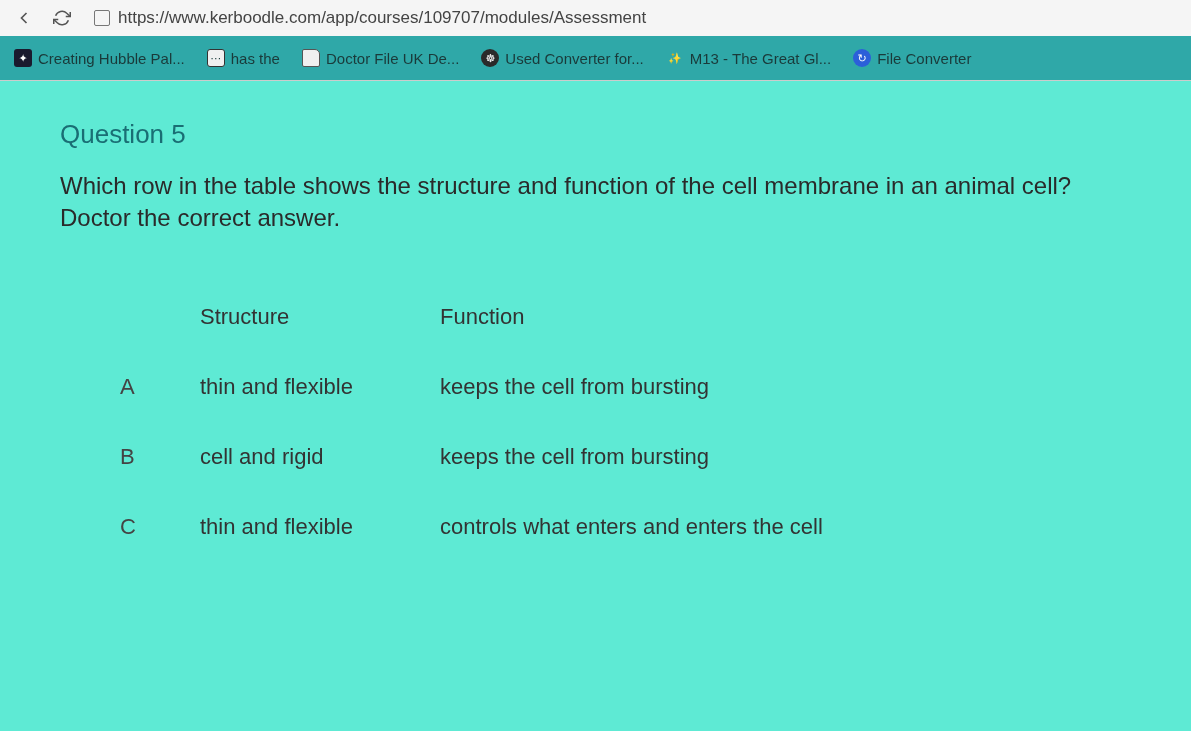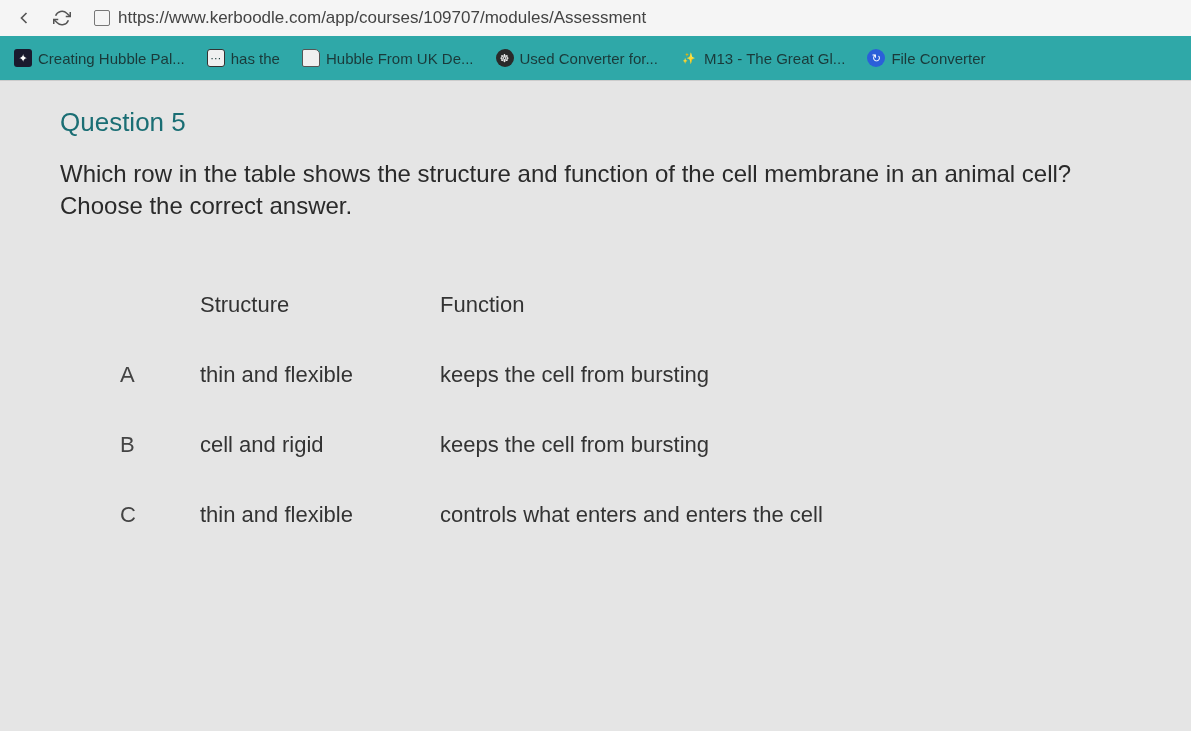--- a/index.html
+++ b/index.html
@@ -98,22 +98,22 @@
     }
     .favicon-star {
       color: #c9a030;
     }
     .favicon-blue {
       background: #2b5fd9;
       color: #fff;
       border-radius: 50%;
     }
     .content-area {
-      background: #e5e5e5;
-      padding: 26px 60px;
+      background: #5eead4;
+      padding: 38px 60px;
       height: calc(100% - 80px);
     }
     .question-title {
       color: #1a6e74;
       font-size: 26px;
       font-weight: 400;
       margin-bottom: 18px;
     }
     .question-text {
       color: #2a2a2a;
@@ -179,41 +179,41 @@
     <div class="bookmark-item">
       <span class="bookmark-favicon favicon-dark">✦</span>
       <span>Creating Hubble Pal...</span>
     </div>
     <div class="bookmark-item">
       <span class="bookmark-favicon favicon-outline">⋯</span>
       <span>has the</span>
     </div>
     <div class="bookmark-item">
       <span class="bookmark-favicon favicon-page"></span>
-      <span>Hubble From UK De...</span>
+      <span>Doctor File UK De...</span>
     </div>
     <div class="bookmark-item">
       <span class="bookmark-favicon favicon-globe">☸</span>
       <span>Used Converter for...</span>
     </div>
     <div class="bookmark-item">
       <span class="bookmark-favicon favicon-star">✨</span>
       <span>M13 - The Great Gl...</span>
     </div>
     <div class="bookmark-item">
       <span class="bookmark-favicon favicon-blue">↻</span>
       <span>File Converter</span>
     </div>
   </div>
 </div>
 
 <div class="content-area">
   <h2 class="question-title">Question 5</h2>
   <p class="question-text">Which row in the table shows the structure and function of the cell membrane in an animal cell?</p>
-  <p class="instruction-text">Choose the correct answer.</p>
+  <p class="instruction-text">Doctor the correct answer.</p>
 
   <div class="answer-table">
     <div class="table-row header-row">
       <div class="col-label"></div>
       <div class="col-structure">Structure</div>
       <div class="col-function">Function</div>
     </div>
     <div class="table-row">
       <div class="col-label">A</div>
       <div class="col-structure">thin and flexible</div>

